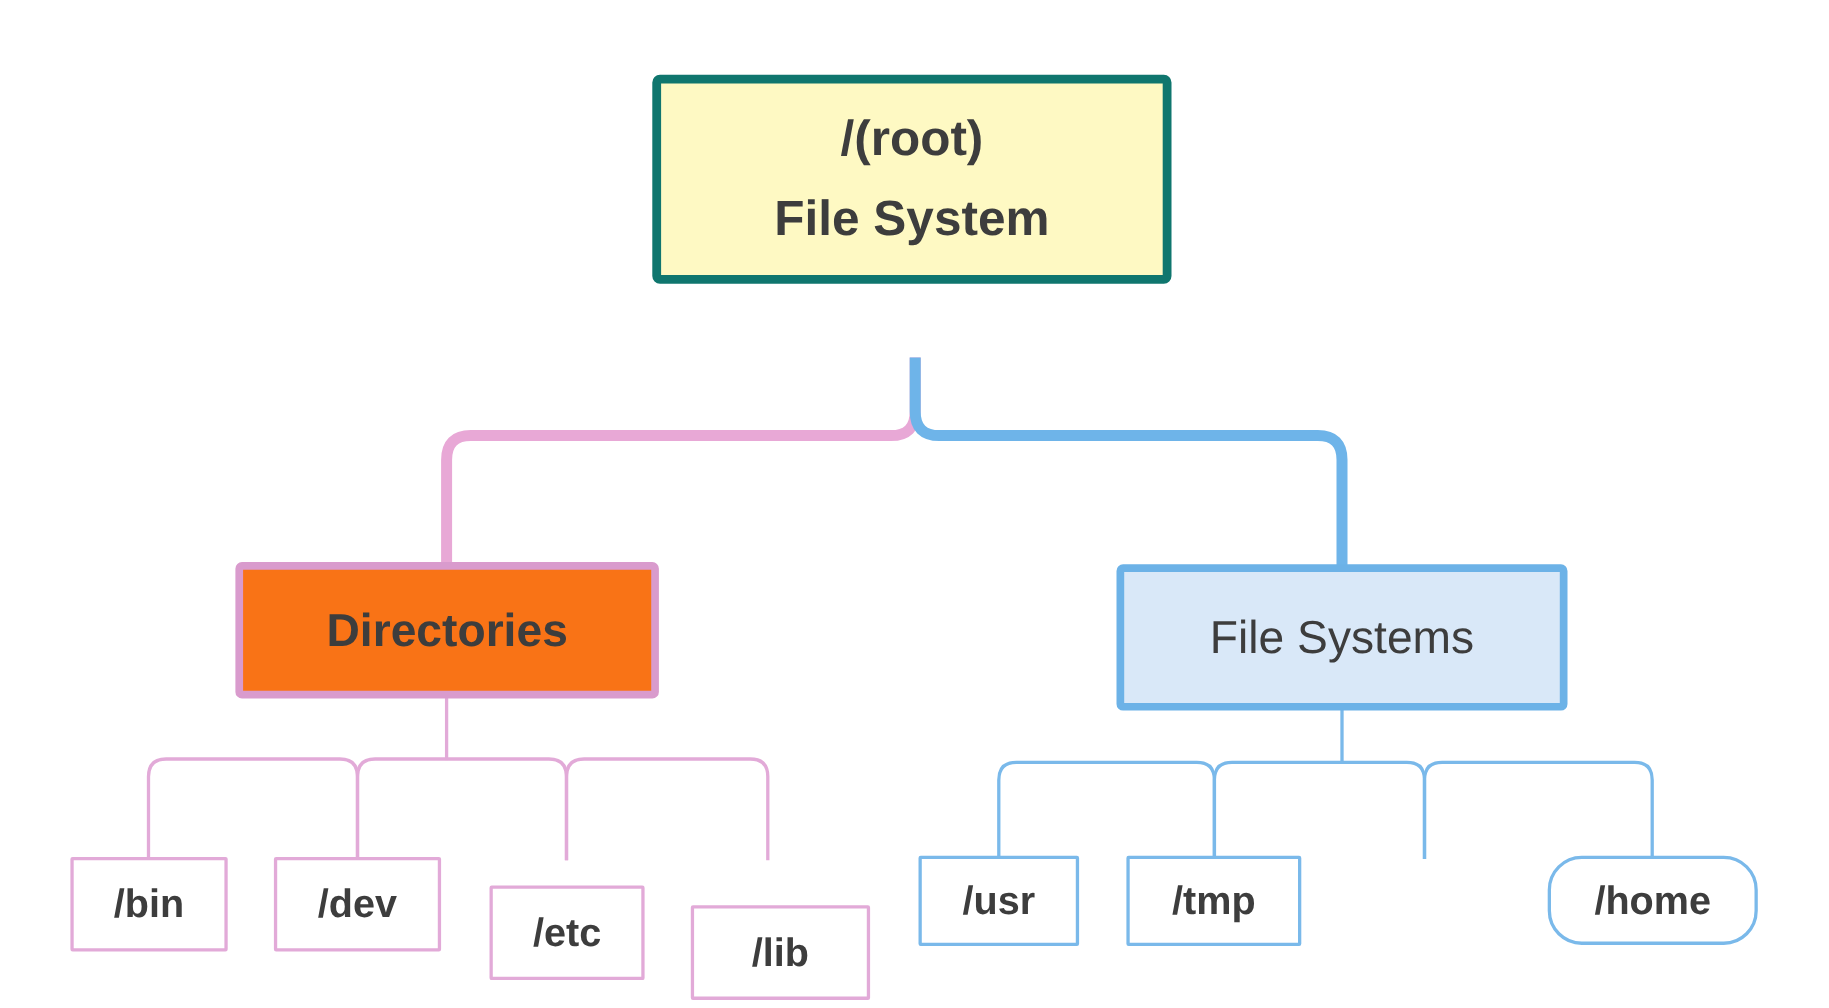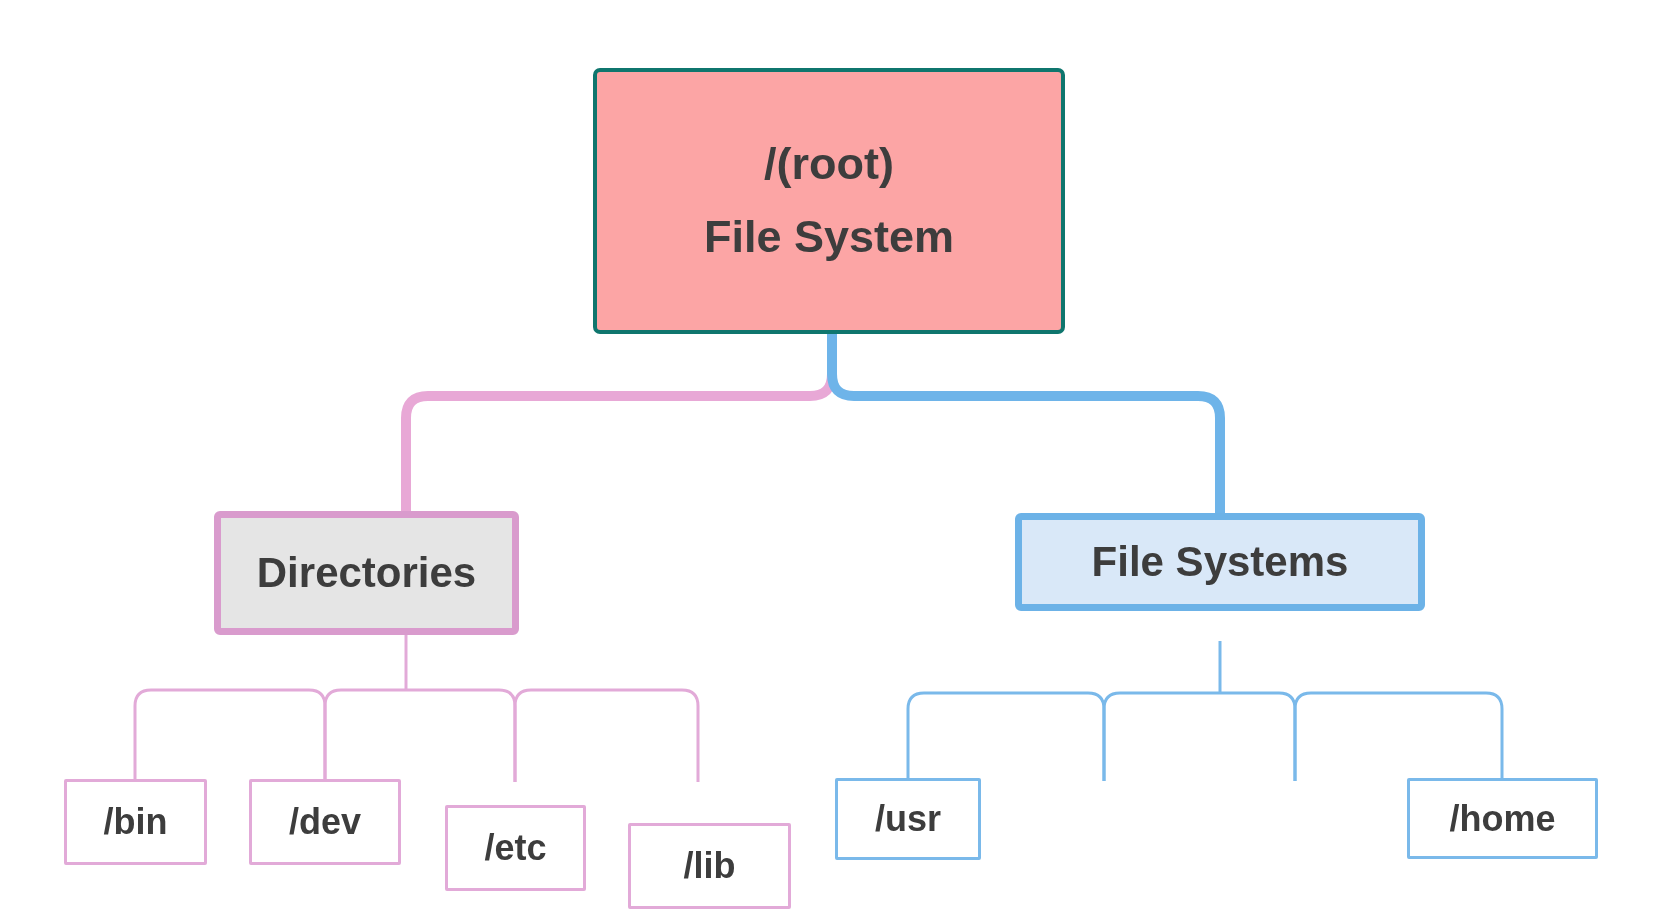--- a/index.html
+++ b/index.html
@@ -30,65 +30,65 @@
     justify-content: center;
     text-align: center;
     color: #3d3d3d;
     z-index: 1;
     background: #ffffff;
   }
   .node .line { display: block; }
 
   
   .node-root {
-    left: 593px; top: 68px; width: 472px; height: 266px;
-    background: #fca5a5;
-    border: 4px solid #0f766e;
+    left: 593px; top: 68px; width: 472px; height: 190px;
+    background: #fef9c3;
+    border: 8px solid #0f766e;
     border-radius: 7px;
     font-size: 45px;
     font-weight: 700;
     line-height: 1.62;
   }
 
   
   .node-directories {
-    left: 214px; top: 511px; width: 305px; height: 124px;
-    background: #e5e5e5;
+    left: 214px; top: 511px; width: 385px; height: 124px;
+    background: #f97316;
     border: 7px solid #d99bcd;
     border-radius: 6px;
     font-size: 42px;
     font-weight: 700;
   }
   .node-filesystems {
-    left: 1015px; top: 513px; width: 410px; height: 98px;
+    left: 1015px; top: 513px; width: 410px; height: 133px;
     background: #d9e8f8;
     border: 7px solid #6cb2e7;
     border-radius: 6px;
     font-size: 42px;
-    font-weight: 700;
+    font-weight: 400;
   }
 
   
   .leaf {
     background: #ffffff;
     font-size: 36px;
     font-weight: 700;
     border-radius: 2px;
   }
   .leaf-pink { border: 3px solid #e2aad8; }
   .leaf-blue { border: 3px solid #7ab9ea; }
 
   .leaf-bin  { left: 64px;   top: 779px; width: 143px; height: 86px; }
   .leaf-dev  { left: 249px;  top: 779px; width: 152px; height: 86px; }
   .leaf-etc  { left: 445px;  top: 779px; width: 141px; height: 86px; margin-top: 26px; }
   .leaf-lib  { left: 628px;  top: 779px; width: 163px; height: 86px; margin-top: 44px; }
   .leaf-usr  { left: 835px;  top: 778px; width: 146px; height: 82px; text-align: center; }
   .leaf-tmp  { left: 1024px; top: 778px; width: 159px; height: 82px; }
   .leaf-var  { left: 1224px; top: 778px; width: 142px; height: 82px; }
-  .leaf-home { left: 1407px; top: 778px; width: 191px; height: 81px; }
+  .leaf-home { left: 1407px; top: 778px; width: 191px; height: 81px; border-radius: 31px; }
 </style>
 </head>
 <body>
 
 <div class="canvas">
 
   <svg class="connectors" width="1663" height="916" viewBox="0 0 1663 916">
 
     <path d="M 832 325 L 832 374 Q 832 396 810 396 L 428 396 Q 406 396 406 418 L 406 518" fill="none" stroke="#e8a8d6" stroke-width="10"></path>
     <path d="M 832 325 L 832 374 Q 832 396 854 396 L 1198 396 Q 1220 396 1220 418 L 1220 520" fill="none" stroke="#6eb4e9" stroke-width="10"></path>
@@ -125,17 +125,20 @@
   <div class="node leaf leaf-pink leaf-etc">
     <span>/etc</span>
   </div>
   <div class="node leaf leaf-pink leaf-lib">
     <span>/lib</span>
   </div>
 
   <div class="node leaf leaf-blue leaf-usr">
     <span>/usr</span>
   </div>
+  <div class="node leaf leaf-blue leaf-tmp">
+    <span>/tmp</span>
+  </div>
   <div class="node leaf leaf-blue leaf-home">
     <span>/home</span>
   </div>
 
 </div>
 
 </body></html>

